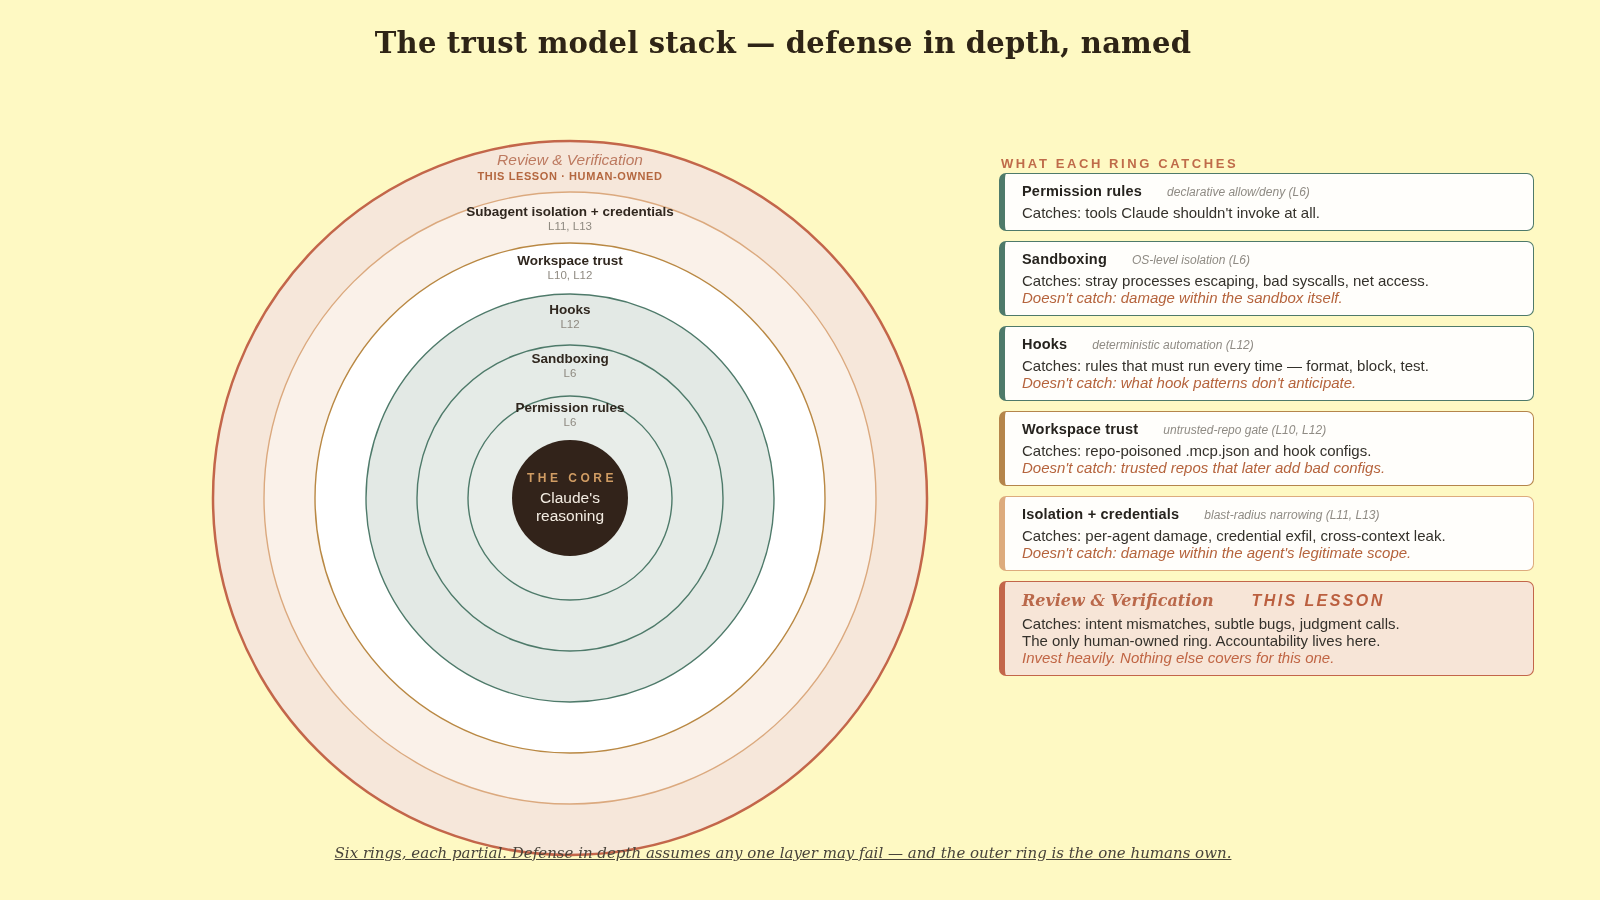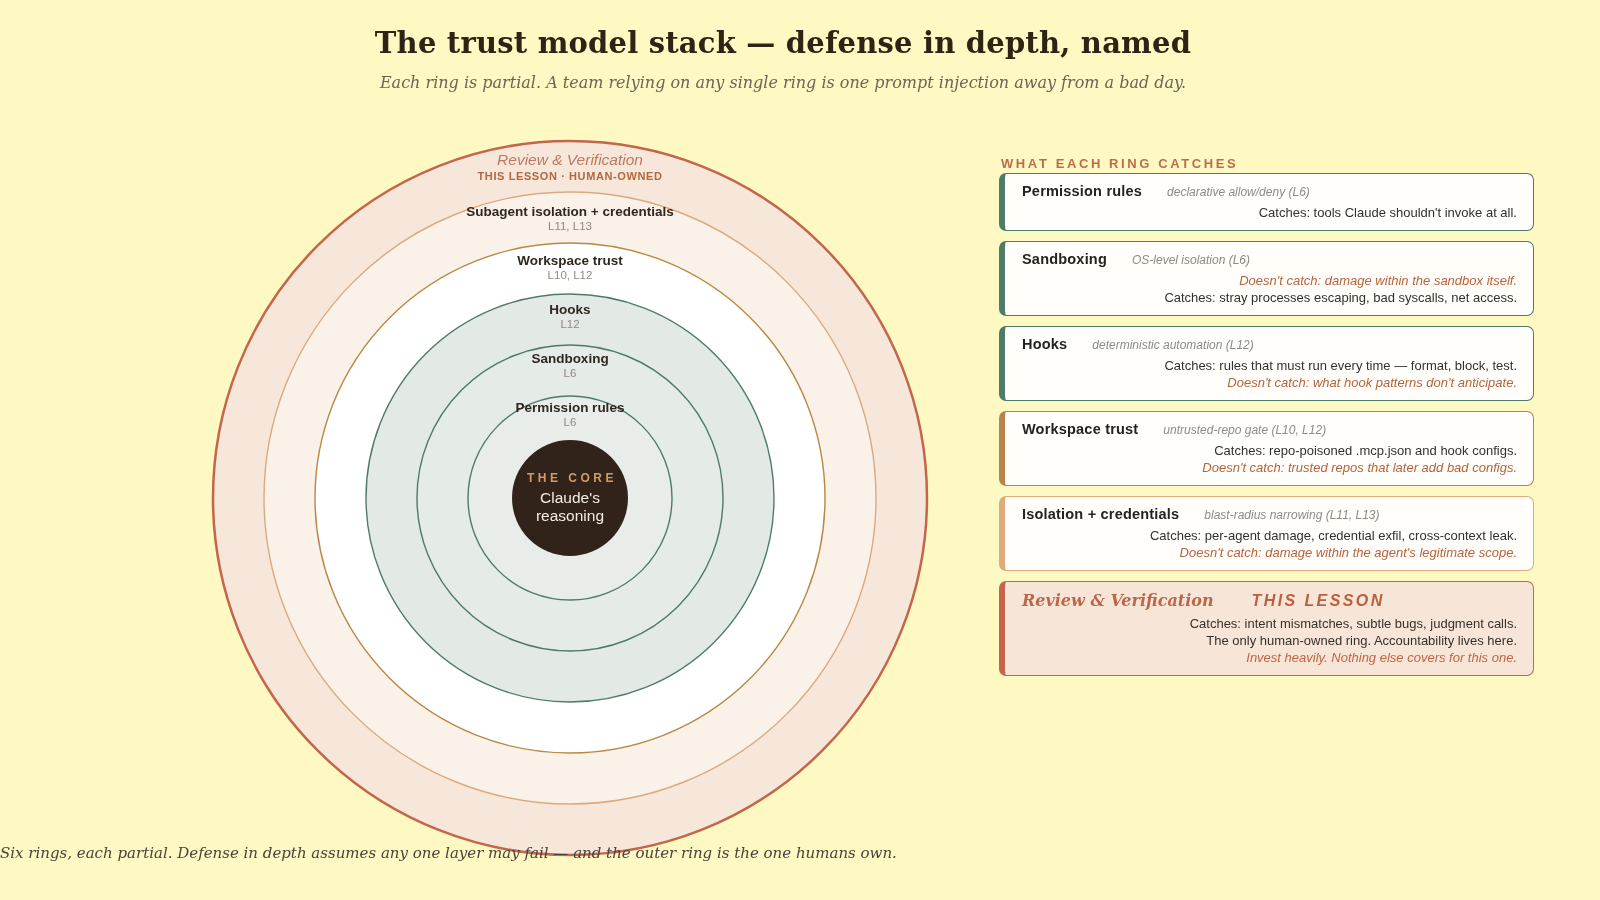--- a/index.html
+++ b/index.html
@@ -31,46 +31,45 @@
     color: #bf6b4a; margin: 0 0 2px 2px;
   }
   .card {
     background: #fffefb; border: 1px solid #4e7a6a; border-left-width: 6px;
     border-radius: 7px; padding: 9px 16px 9px 17px; margin-bottom: 10px;
     box-sizing: border-box;
   }
   .card-title-row { display: flex; align-items: baseline; gap: 25px; margin-bottom: 5px; }
   .card-title { font-size: 14.5px; font-weight: 700; color: #26231e; letter-spacing: 0.2px; white-space: nowrap; }
   .card-meta  { font-size: 12px; color: #8f8b84; white-space: nowrap; font-style: italic; }
-  .card-line  { font-size: 13px; line-height: 17px; color: #34312b; text-align: right; }
+  .card-line  { font-size: 15px; line-height: 17px; color: #34312b; }
   .card-miss  { font-style: italic; color: #b5633c; }
   .card.lesson { background: #f7e5d7; }
   .card.lesson .card-title-row { gap: 38px; }
   .card.lesson .card-title {
     font-family: "DejaVu Serif", serif; font-style: italic; font-weight: 700;
     font-size: 16px; color: #ba684a; letter-spacing: 0;
   }
   .card.lesson .card-meta {
     font-size: 16px; font-weight: 700; letter-spacing: 2.4px; color: #bb5f3f;
   }
   .card.lesson .card-miss { color: #c06544; }
 
   .footer {
-    position: absolute; left: 0; top: 844px; width: 1566px; text-align: left;
-    font-family: "DejaVu Serif", serif; font-style: italic; font-size: 15px; color: #48433a;
+    position: absolute; left: 0; top: 844px; width: 1566px; text-align: center;
+    font-family: "DejaVu Serif", serif; font-style: italic; font-size: 15px; color: #48433a; text-decoration: underline;
   }
 </style>
 </head>
 <body>
 
 <div class="stage">
 
   <div class="header">
     <div class="title">The trust model stack — defense in depth, named</div>
-    <div class="subtitle">Each ring is partial. A team relying on any single ring is one prompt injection away from a bad day.</div>
   </div>
 
   <svg class="diagram" width="740" height="740" viewBox="0 0 740 740">
     <circle cx="370" cy="370" r="357" stroke-width="2.5" stroke="#c3664a" fill="#f6e7da"></circle>
     <circle cx="370" cy="370" r="306" stroke-width="1.4" stroke="#dba97e" fill="#faf1e9"></circle>
     <circle cx="370" cy="370" r="255" stroke-width="1.4" stroke="#b98843" fill="#ffffff"></circle>
     <circle cx="370" cy="370" r="204" stroke-width="1.4" stroke="#4e7a6a" fill="#e3e9e5"></circle>
     <circle cx="370" cy="370" r="153" stroke-width="1.4" stroke="#4e7a6a" fill="#e5ebe7"></circle>
     <circle cx="370" cy="370" r="102" stroke-width="1.4" stroke="#4e7a6a" fill="#e8ede9"></circle>
     <circle cx="370" cy="370" r="58" stroke="none" fill="#32231a"></circle>
@@ -107,22 +106,22 @@
         <span class="card-meta">declarative allow/deny (L6)</span>
       </div>
       <div class="card-line">Catches: tools Claude shouldn't invoke at all.</div>
     </div>
 
     <div class="card" style="border-color: rgb(78, 122, 106);">
       <div class="card-title-row">
         <span class="card-title">Sandboxing</span>
         <span class="card-meta">OS-level isolation (L6)</span>
       </div>
+      <div class="card-line">Catches: stray processes escaping, bad syscalls, net access.</div>
       <div class="card-line card-miss">Doesn't catch: damage within the sandbox itself.</div>
-      <div class="card-line">Catches: stray processes escaping, bad syscalls, net access.</div>
     </div>
 
     <div class="card" style="border-color: rgb(78, 122, 106);">
       <div class="card-title-row">
         <span class="card-title">Hooks</span>
         <span class="card-meta">deterministic automation (L12)</span>
       </div>
       <div class="card-line">Catches: rules that must run every time — format, block, test.</div>
       <div class="card-line card-miss">Doesn't catch: what hook patterns don't anticipate.</div>
     </div>

